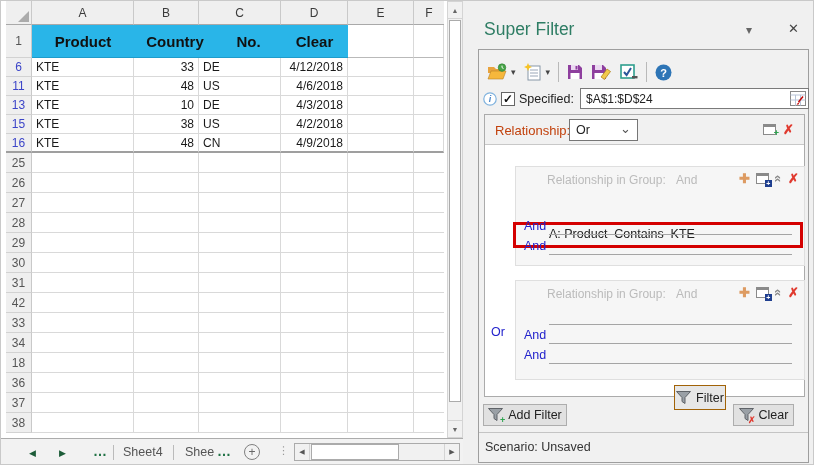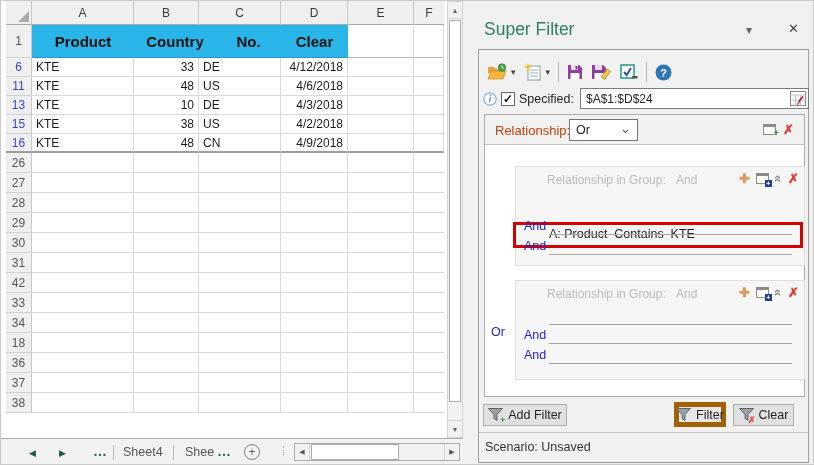--- a/index.html
+++ b/index.html
@@ -122,21 +122,21 @@
            border: 3px solid #D40000; margin-top: 32px; }
   .cond { position: absolute; left: 33px; top: 2px; font-size: 12.5px; color: #222; white-space: pre; }
   .and-row { position: absolute; left: 8px; right: 12px; height: 18px; font-size: 12.5px; color: #2222CC; }
   .and-row .line { position: absolute; left: 25px; right: 0; bottom: 2px; border-bottom: 1px solid #A5A5A5; }
   .blank-row { position: absolute; left: 33px; right: 12px; height: 14px; border-bottom: 1px solid #A5A5A5; }
   .or-label { position: absolute; left: 6px; top: 210px; font-size: 12.5px; color: #2222CC; }
 
   .btn { position: absolute; height: 22px; background: #E1E1E1; border: 1px solid #ADADAD;
          font-size: 12.5px; color: #222; display: flex; align-items: center; justify-content: center; gap: 5px; }
   .btn-add { left: 4px; top: 354px; width: 84px; }
-  .btn-filter { left: 195px; top: 352px; width: 52px; height: 25px; border: 5px solid #a16207; background: #E7E7E7; }
+  .btn-filter { left: 195px; top: 335px; width: 52px; height: 25px; border: 1px solid #a16207; background: #E7E7E7; }
   .btn-clear { left: 254px; top: 354px; width: 61px; }
   .fun-wrap { position: relative; width: 15px; height: 14px; }
   .fun-badge { position: absolute; right: -2px; bottom: -3px; font-size: 9px; font-weight: bold; line-height: 1; }
   .divider { position: absolute; left: 0; right: 0; top: 382px; border-top: 1px solid #C4C4C4; }
   .scenario { position: absolute; left: 6px; top: 390px; font-size: 12.5px; color: #333; }
 </style>
 </head>
 <body>
 
 <div id="screen">
@@ -203,20 +203,24 @@
     <div class="drow hidb">
       <div class="rnum blue">16</div>
       <div class="dc cA">KTE</div>
       <div class="dc cB r">48</div>
       <div class="dc cC">CN</div>
       <div class="dc cD r">4/9/2018</div>
       <div class="dc cE"></div>
       <div class="dc cF"></div>
     </div>
 
+    <div class="erow">
+        <div class="rnum">25</div>
+        <div class="rowline"></div>
+      </div>
     <div class="erow">
         <div class="rnum">26</div>
         <div class="rowline"></div>
       </div>
     <div class="erow">
         <div class="rnum">27</div>
         <div class="rowline"></div>
       </div>
     <div class="erow">
         <div class="rnum">28</div>

